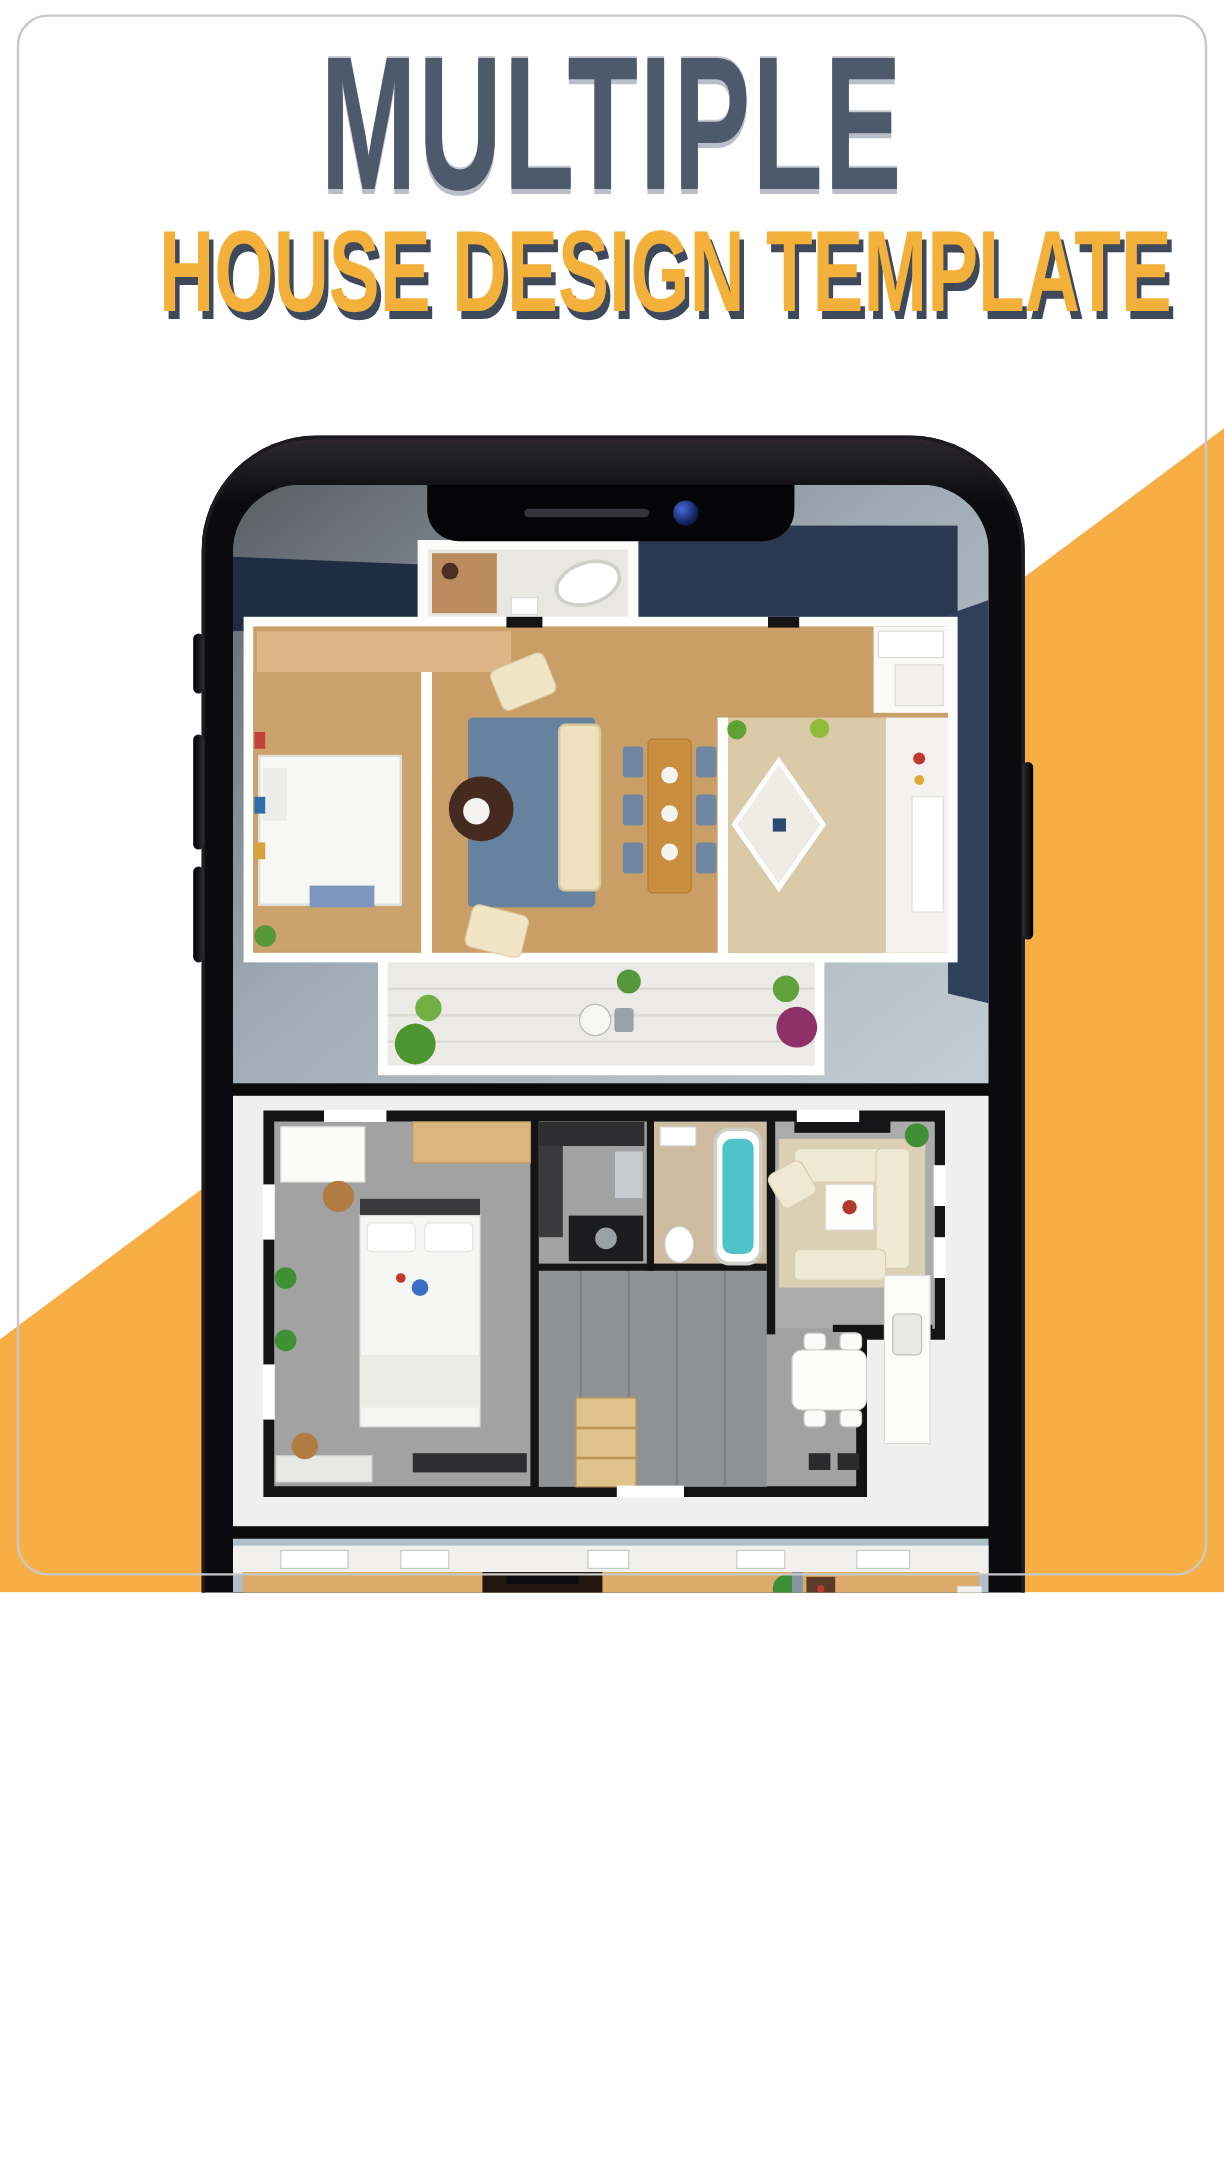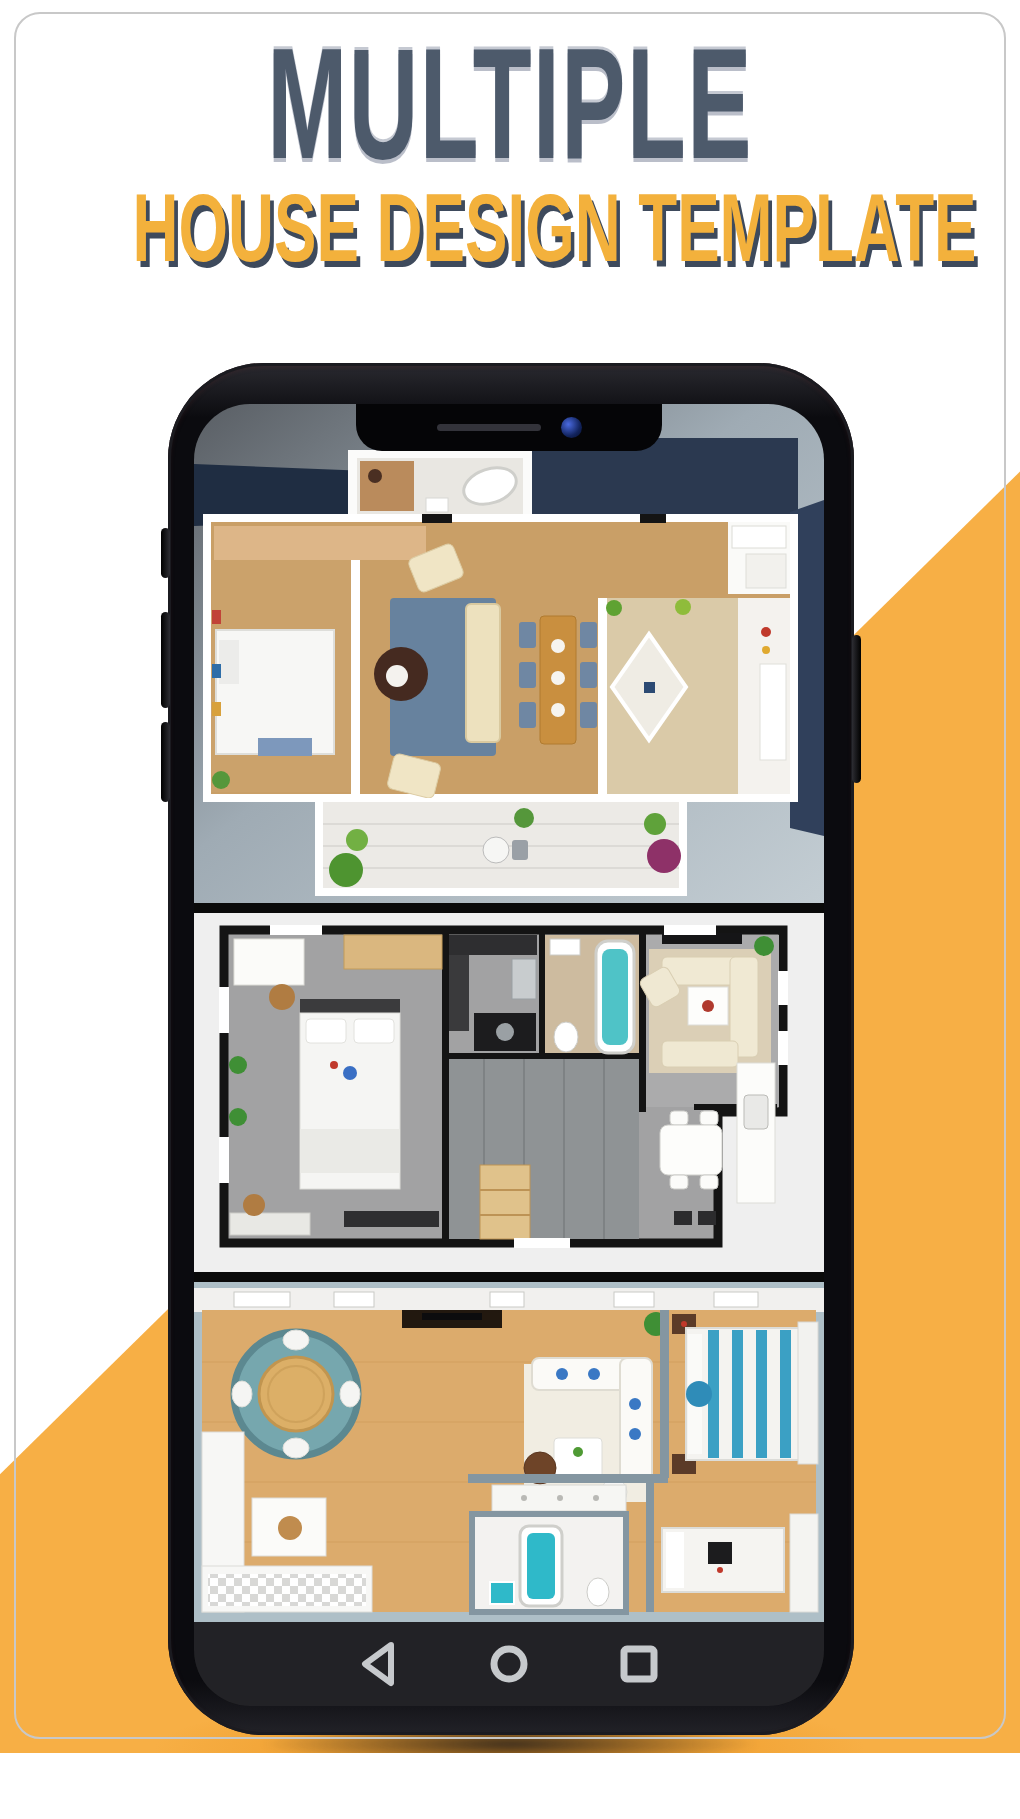--- a/index.html
+++ b/index.html
@@ -3,21 +3,21 @@
 <meta charset="utf-8">
 <style>
   :root{
     --page-bg:#ffffff; --accent:#F7AF45; --accent-deep:#EE9B22;
     --card-border:#C8C8C8; --title-color:#4D5A6B;
     --subtitle-color:#F3B13C; --subtitle-shadow:#3E4A5C;
     --phone-body:#0B0B0F; --navbar-bg:#222226; --nav-icon:#C6C9CC;
   }
   html,body{margin:0;padding:0;}
   body{width:1020px;height:1819px;font-family:"Liberation Sans",sans-serif;}
-  .canvas{position:relative;width:1020px;height:1753px;background:var(--page-bg);overflow:hidden;}
+  .canvas{position:relative;width:1020px;height:1327px;background:var(--page-bg);overflow:hidden;}
 
   .accent-band{position:absolute;inset:0;background:var(--accent);
     clip-path:polygon(0 84.1%,100% 26.9%,100% 100%,0 100%);}
   .card-border{position:absolute;left:14px;top:12px;right:14px;bottom:14px;
     border:2px solid var(--card-border);border-radius:26px;z-index:6;pointer-events:none;}
 
   .header{position:absolute;left:0;right:0;top:0;z-index:5;text-align:center;}
   .title{margin-top:38px;font-size:130px;line-height:130px;font-weight:bold;color:var(--title-color);
     letter-spacing:2px;transform:scale(.74,1.22);transform-origin:50% 50%;
     text-shadow:0 3px 0 rgba(25,40,75,.30),0 -2px 0 rgba(25,40,75,.25);white-space:nowrap;}

